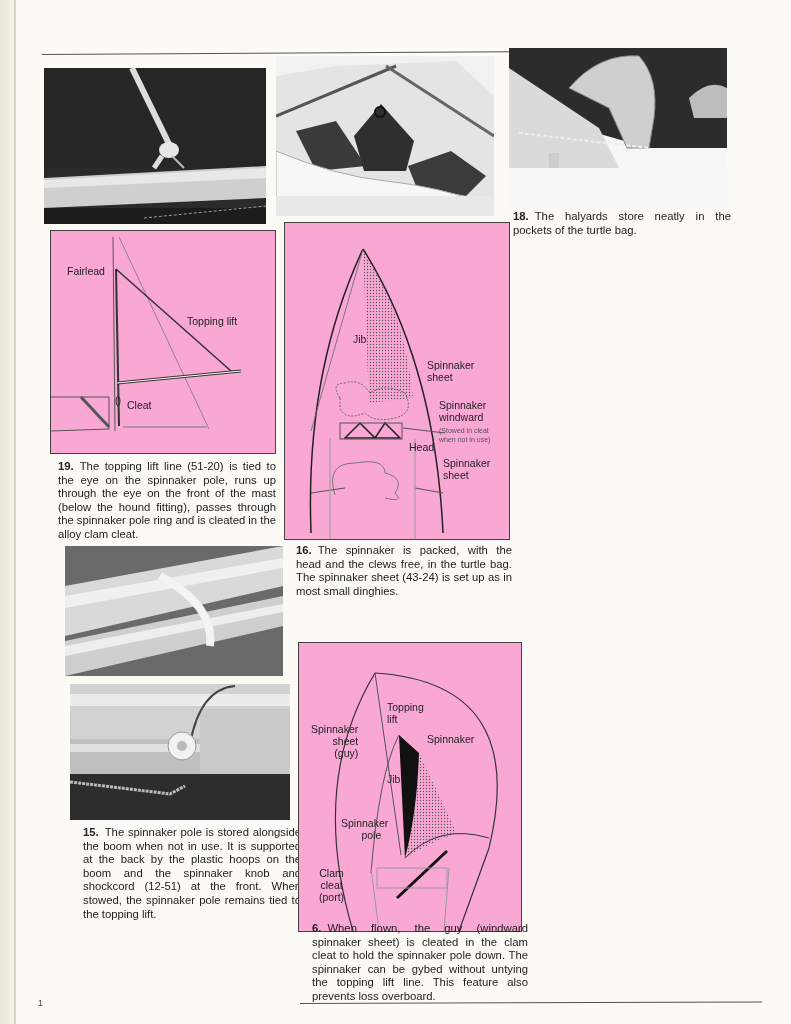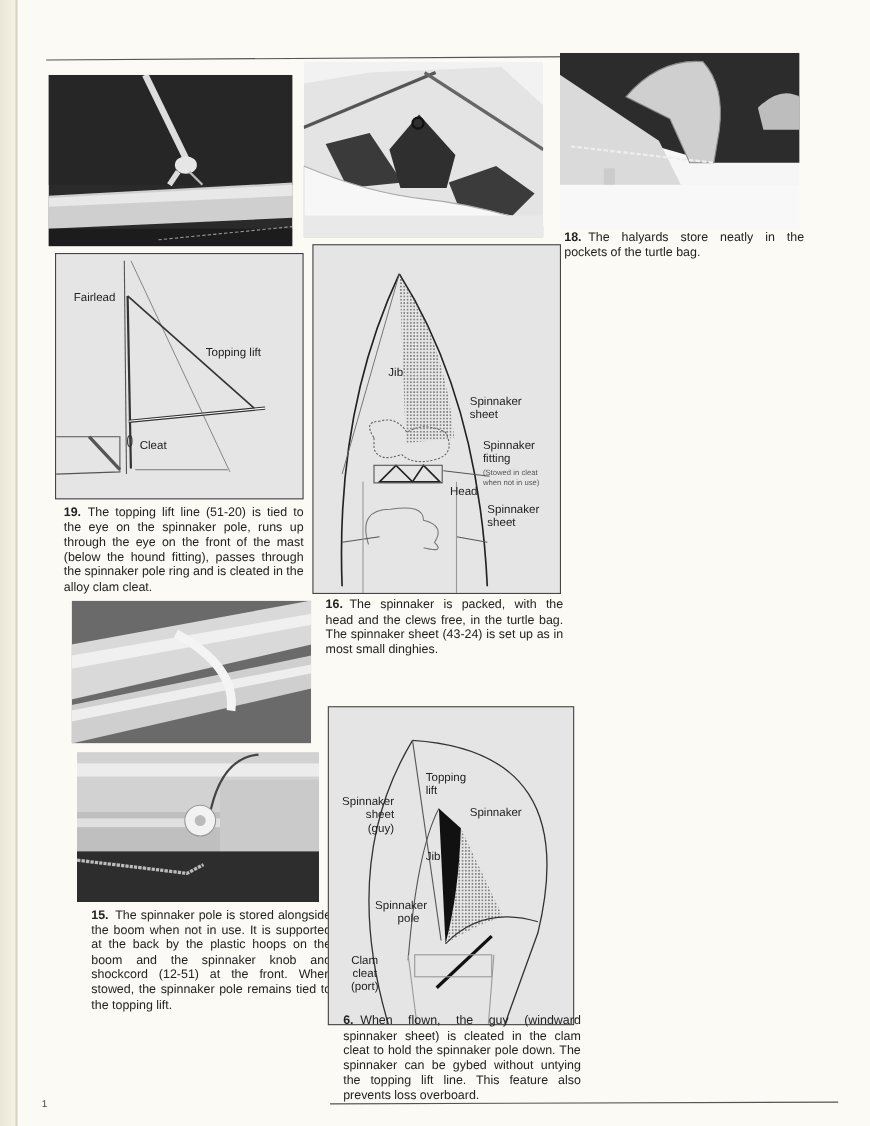--- a/index.html
+++ b/index.html
@@ -2,21 +2,21 @@
 <html><head>
 <meta charset="utf-8">
 <style>
   html,body{margin:0;padding:0;}
   body{width:791px;height:1024px;background:#fbfaf4;position:relative;overflow:hidden;font-family:"Liberation Sans",sans-serif;color:#222;}
   .page-edge{position:absolute;left:0;top:0;width:14px;height:1024px;background:linear-gradient(90deg,#e9e6d6,#f4f2e6);}
   .page-edge2{position:absolute;left:14px;top:0;width:2px;height:1024px;background:#d9d5c2;}
   .rule-top{position:absolute;left:42px;top:54px;width:682px;height:1px;background:#555;transform:rotate(-0.35deg);transform-origin:left;}
   .rule-bottom{position:absolute;left:300px;top:1003px;width:462px;height:1px;background:#555;transform:rotate(-0.2deg);transform-origin:left;}
   .photo{position:absolute;overflow:hidden;}
-  .diagram{position:absolute;background:#e5e5e5;border:1px solid #444;}
+  .diagram{position:absolute;background:#f9a8d4;border:1px solid #444;}
   .caption{position:absolute;font-size:11.3px;line-height:13.6px;color:#222;text-align:justify;}
   .caption .num{font-weight:bold;margin-right:6px;}
   .lbl{position:absolute;font-size:10.5px;line-height:12px;color:#222;white-space:nowrap;}
   .lbl.small{font-size:7px;line-height:8.5px;color:#555;}
   .folio{position:absolute;left:38px;top:998px;font-size:9px;color:#444;}
   svg{display:block;}
 </style>
 </head>
 <body>
 
@@ -105,21 +105,21 @@
     <polygon points="60,215 75,200 90,215 100,200 115,215" fill="none" stroke="#222" stroke-width="1.5"></polygon>
     <rect x="55" y="200" width="62" height="16" fill="none" stroke="#555"></rect>
     <line x1="118" y1="205" x2="160" y2="210" stroke="#555"></line>
     <path d="M50,272 Q40,240 70,240 Q100,235 100,250 Q120,255 110,270 Q120,280 100,275" fill="none" stroke="#777" stroke-width="1"></path>
     <line x1="26" y1="270" x2="60" y2="265" stroke="#555"></line>
     <line x1="130" y1="265" x2="158" y2="270" stroke="#555"></line>
     <path d="M45,215 L45,316 M130,215 L130,316" stroke="#999"></path>
   </svg>
   <span class="lbl" style="left:68px;top:110px;">Jib</span>
   <span class="lbl" style="left:142px;top:136px;"><span>Spinnaker</span><br><span>sheet</span></span>
-  <span class="lbl" style="left:154px;top:176px;"><span>Spinnaker</span><br><span>fitting</span></span>
+  <span class="lbl" style="left:154px;top:176px;"><span>Spinnaker</span><br><span>windward</span></span>
   <span class="lbl small" style="left:154px;top:204px;"><span>(Stowed in cleat</span><br><span>when not in use)</span></span>
   <span class="lbl" style="left:76px;top:218px;padding-left:48px;">Head</span>
   <span class="lbl" style="left:158px;top:234px;"><span>Spinnaker</span><br><span>sheet</span></span>
 </div>
 
 <div class="caption" style="left:296px;top:544px;width:216px;">
   <span class="num">16.</span><span>The spinnaker is packed, with the head and the clews free, in the turtle bag. The spinnaker sheet (43-24) is set up as in most small dinghies.</span>
 </div>
 
 <div class="caption" style="left:513px;top:210px;width:218px;">

